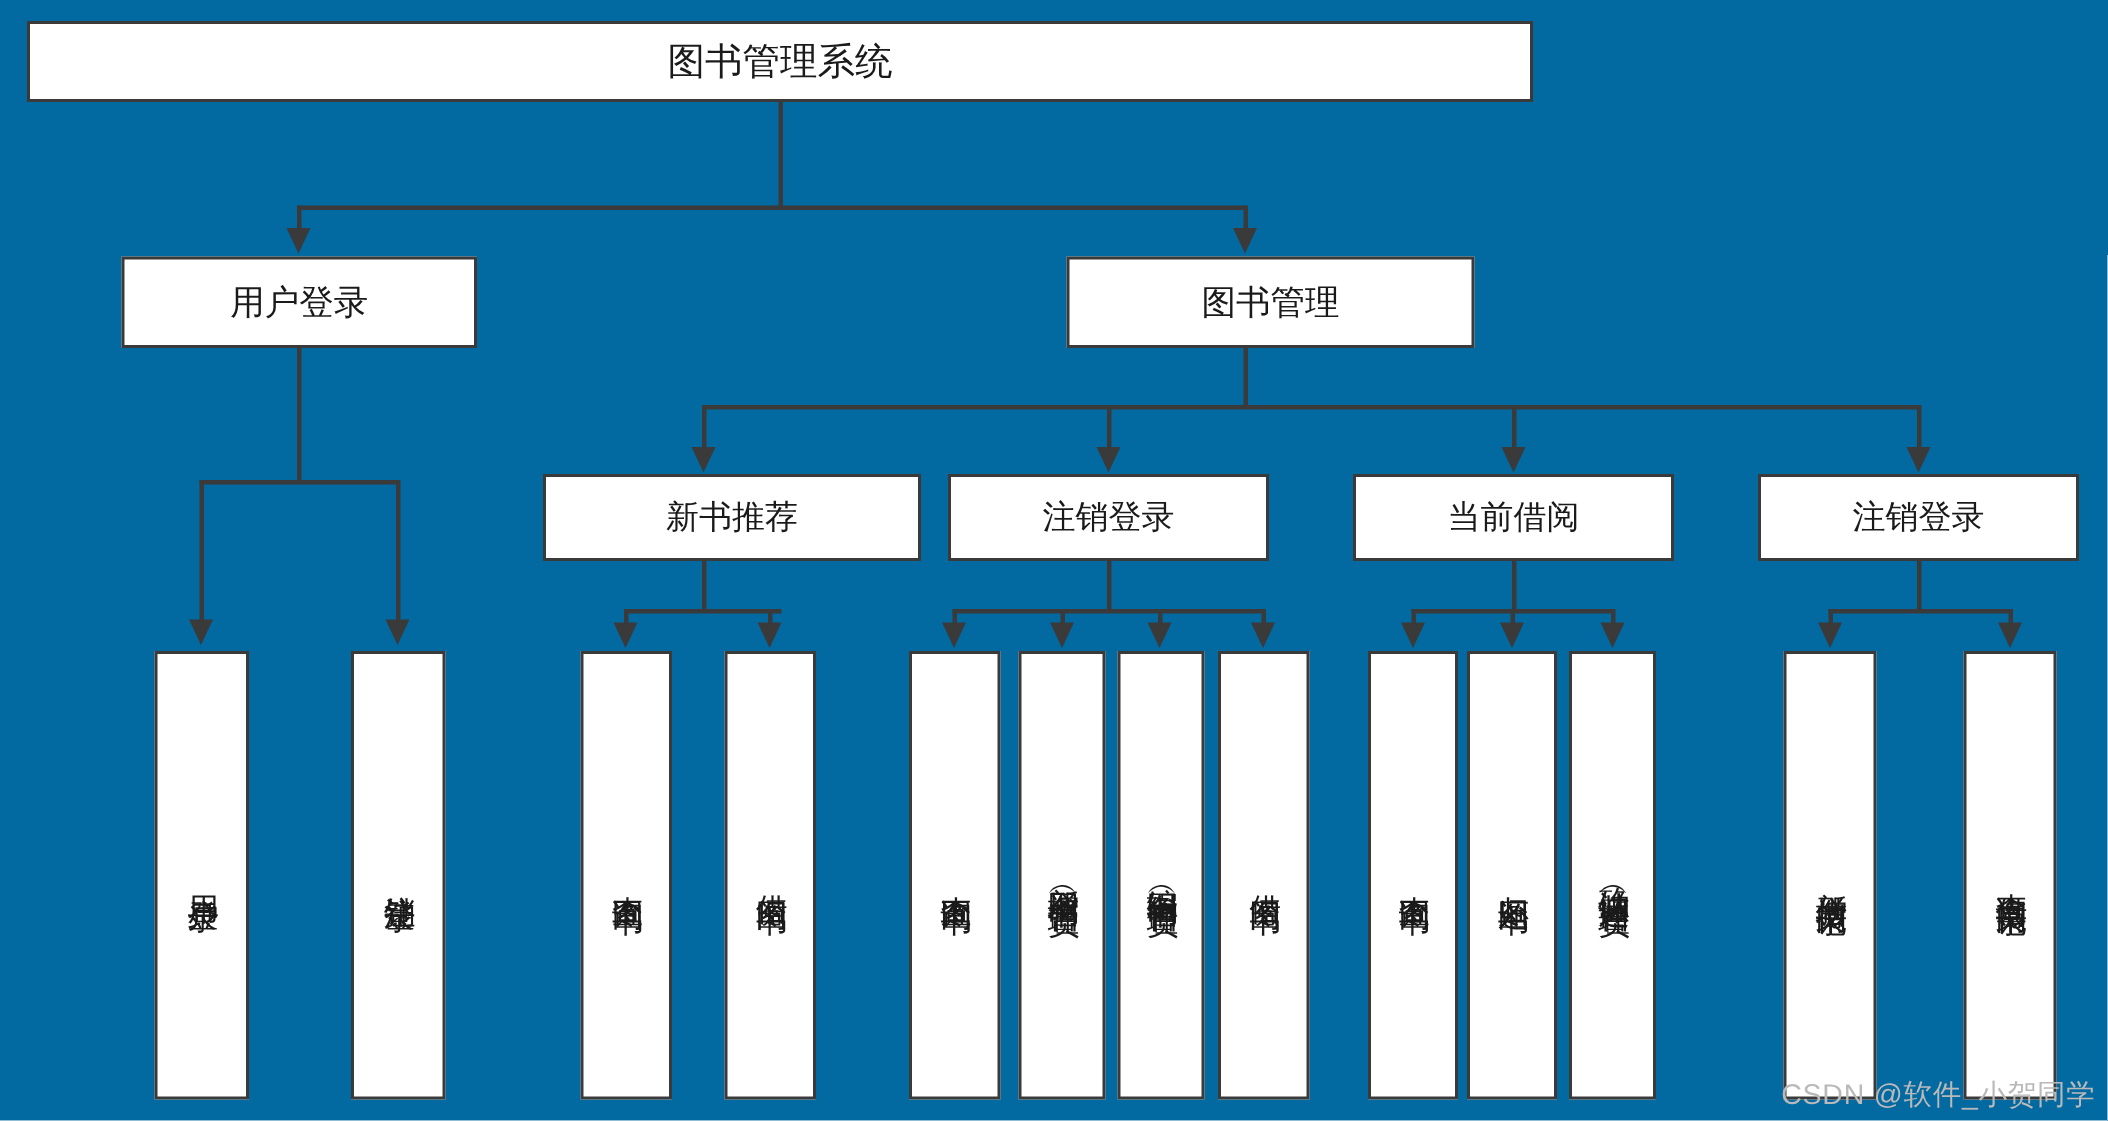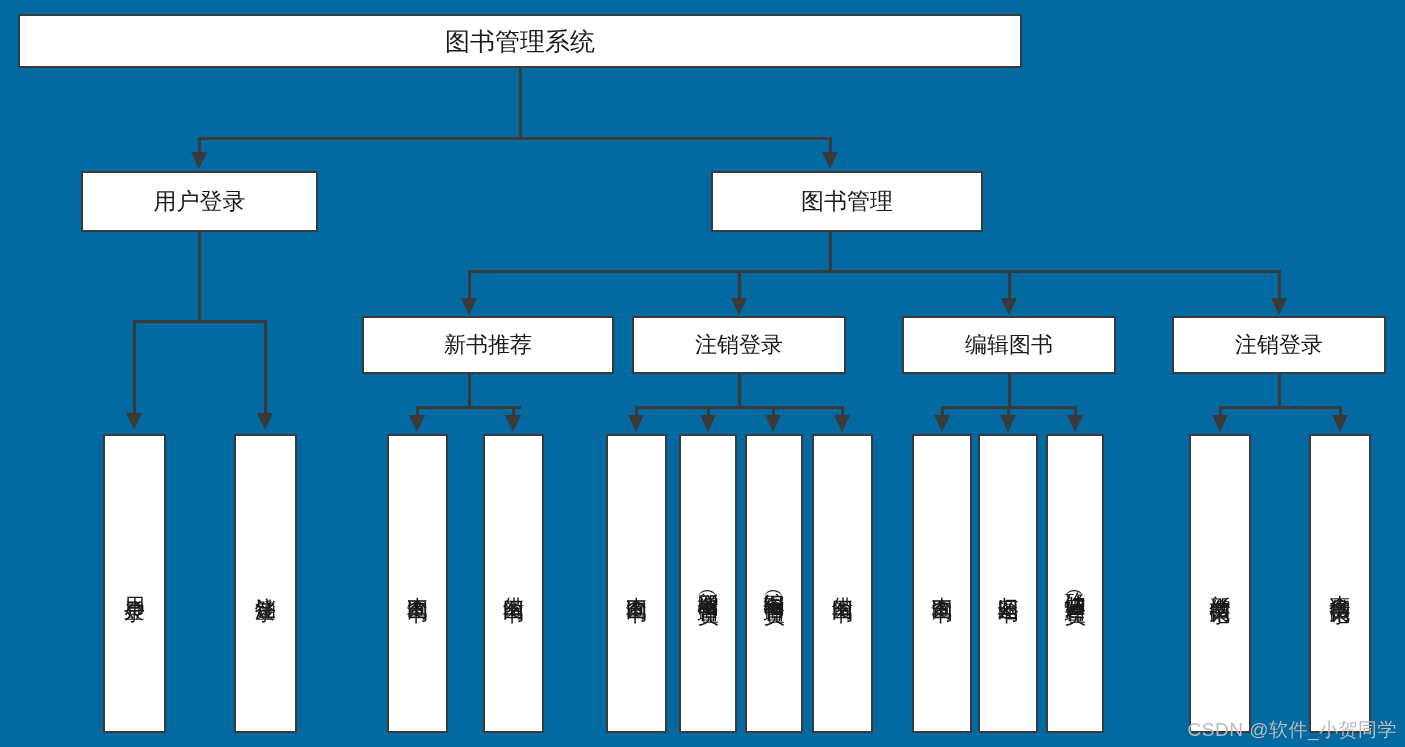--- a/index.html
+++ b/index.html
@@ -128,21 +128,21 @@
   <div class="vline" style="left:1278px; top:270px; height:31px;"></div>
   <div class="arrow" style="left:1271px; top:298px;"></div>
 
   <div class="node level3" style="left:362px; top:316px; width:252px; height:58px;">
     <span class="label">新书推荐</span>
   </div>
   <div class="node level3" style="left:632px; top:316px; width:214px; height:58px;">
     <span class="label">注销登录</span>
   </div>
   <div class="node level3" style="left:902px; top:316px; width:214px; height:58px;">
-    <span class="label">编辑图书</span>
+    <span class="label">当前借阅</span>
   </div>
   <div class="node level3" style="left:1172px; top:316px; width:214px; height:58px;">
     <span class="label">注销登录</span>
   </div>
 
   <div class="vline" style="left:468px; top:374px; height:34px;"></div>
   <div class="hline" style="left:416px; top:406px; width:105px;"></div>
   <div class="vline" style="left:416px; top:406px; height:12px;"></div>
   <div class="arrow" style="left:409px; top:415px;"></div>
   <div class="vline" style="left:512px; top:406px; height:12px;"></div>

